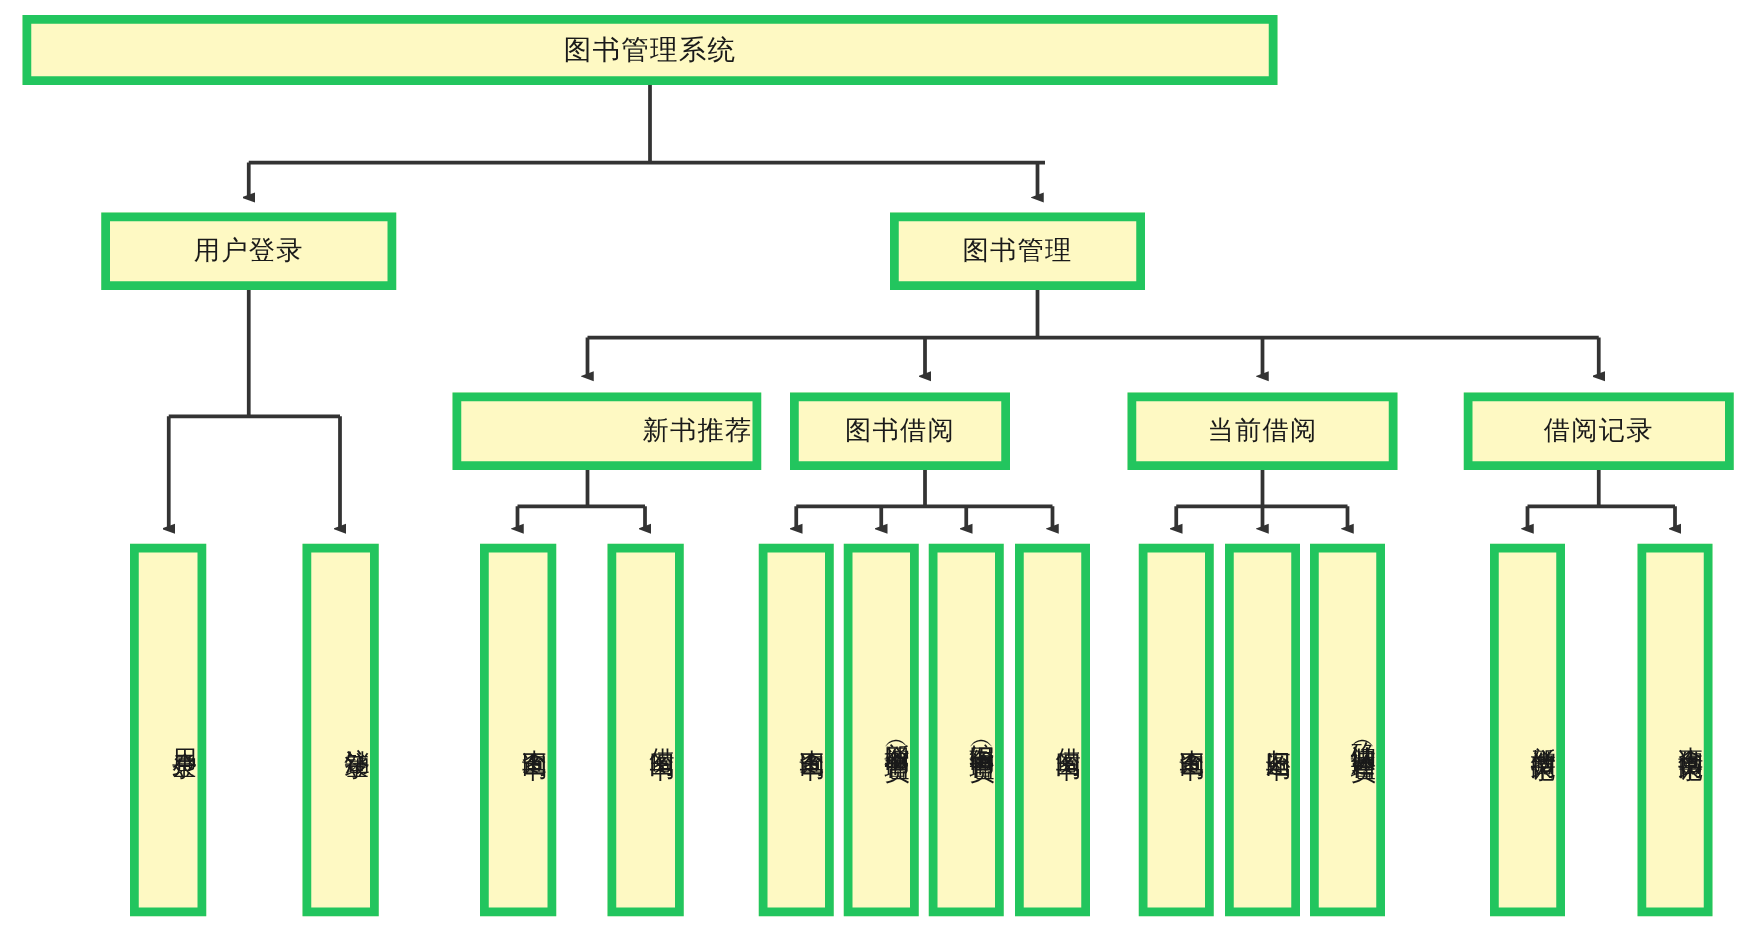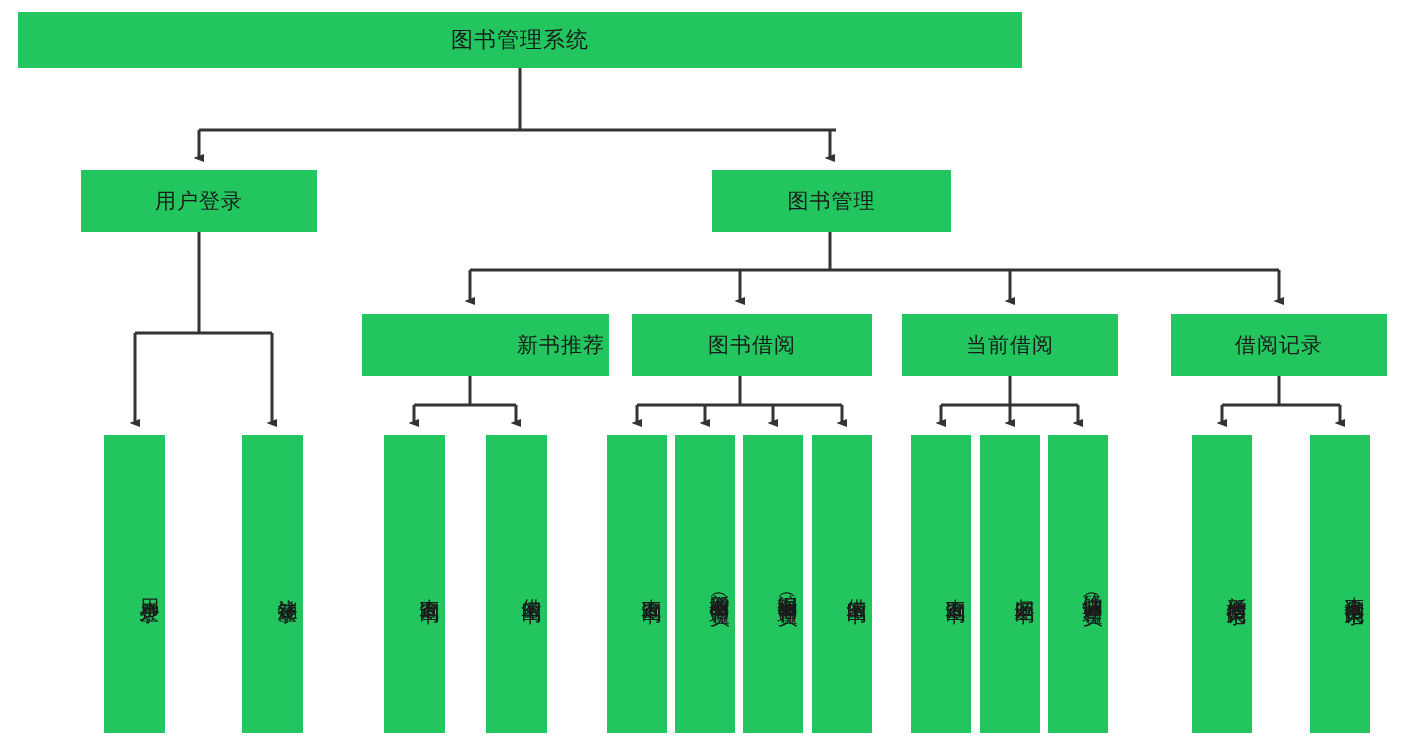--- a/index.html
+++ b/index.html
@@ -21,22 +21,22 @@
     position: absolute;
     left: 0;
     top: 0;
     width: 1405px;
     height: 747px;
     pointer-events: none;
   }
   .node {
     position: absolute;
     box-sizing: border-box;
-    background: #22c55e;
-    border: 4px solid #22c55e;
+    background: #fef9c3;
+    border: 7px solid #22c55e;
     display: flex;
     align-items: center;
     justify-content: center;
     color: #1a1a1a;
   }
   .node.horiz {
     font-size: 21px;
     letter-spacing: 1px;
     line-height: 1.2;
   }
@@ -123,29 +123,29 @@
   </svg>
 
   <div class="node horiz root" style="left:18px; top:12px; width:1004px; height:56px;">
     <span class="label">图书管理系统</span>
   </div>
 
   <div class="node horiz" style="left:81px; top:170px; width:236px; height:62px;">
     <span class="label">用户登录</span>
   </div>
 
-  <div class="node horiz" style="left:712px; top:170px; width:239px; height:62px;">
+  <div class="node horiz" style="left:712px; top:170px; width:204px; height:62px;">
     <span class="label">图书管理</span>
   </div>
 
   <div class="node horiz" style="left:362px; top:314px; width:247px; height:62px;justify-content:flex-end;">
     <span class="label">新书推荐</span>
   </div>
 
-  <div class="node horiz" style="left:632px; top:314px; width:240px; height:62px;">
+  <div class="node horiz" style="left:632px; top:314px; width:176px; height:62px;">
     <span class="label">图书借阅</span>
   </div>
 
   <div class="node horiz" style="left:1171px; top:314px; width:216px; height:62px;">
     <span class="label">借阅记录</span>
   </div>
 
   <div class="node horiz" style="left:902px; top:314px; width:216px; height:62px;">
     <span class="label">当前借阅</span>
   </div>

